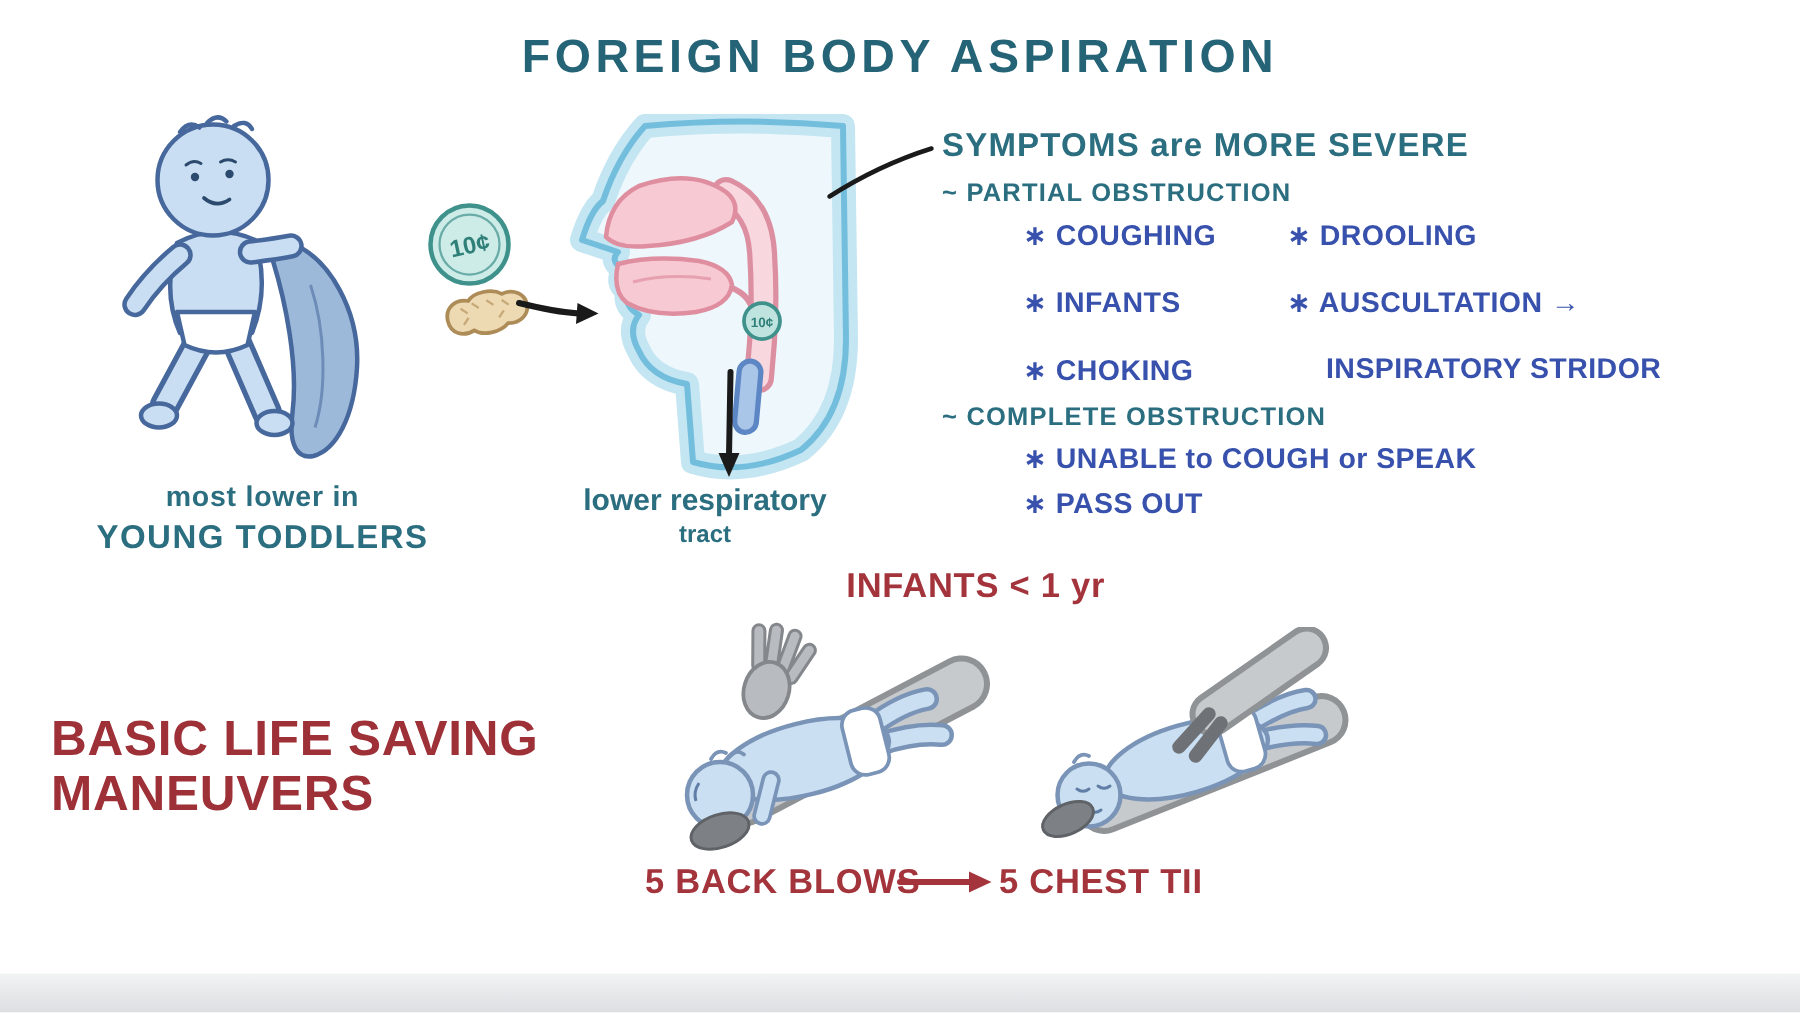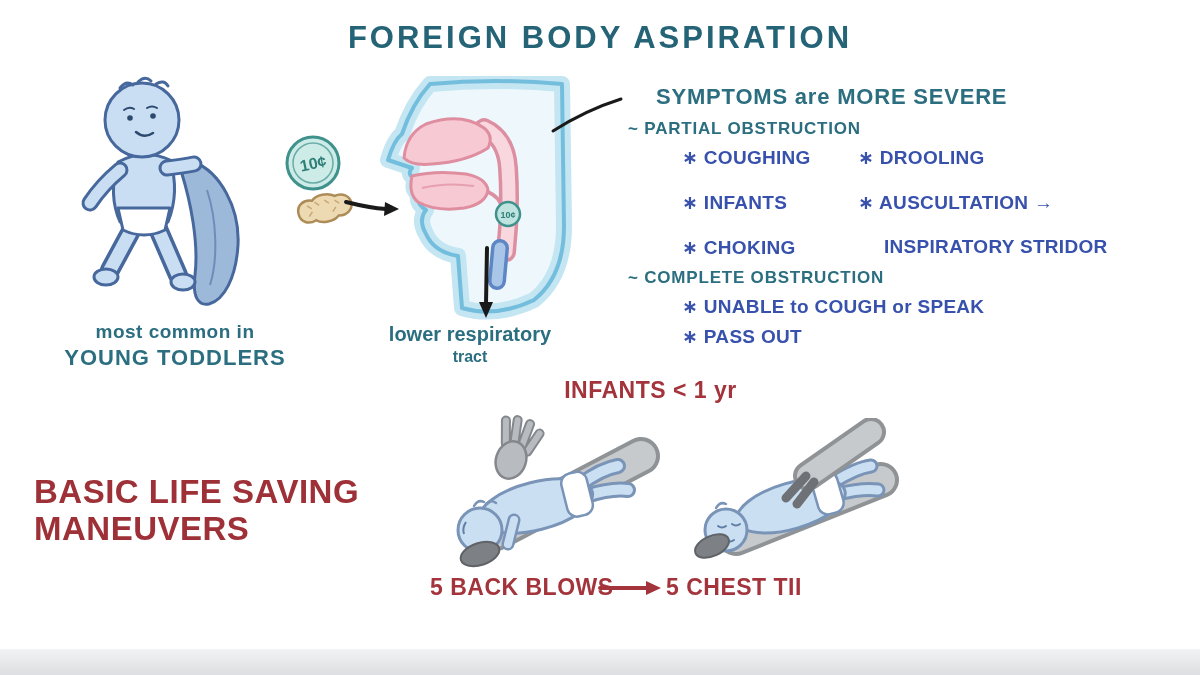--- a/index.html
+++ b/index.html
@@ -30,21 +30,21 @@
 
   .toddler-caption{left:25px;top:321px;width:300px;text-align:center;color:var(--teal);}
   .toddler-caption .l1{font-size:19px;font-weight:700;letter-spacing:0.5px;}
   .toddler-caption .l2{font-size:22px;font-weight:800;letter-spacing:1px;margin-top:2px;}
 
   .lower-caption{left:360px;top:323px;width:220px;text-align:center;color:var(--teal);}
   .lower-caption .l1{font-size:20px;font-weight:700;}
   .lower-caption .l2{font-size:16px;font-weight:700;margin-top:2px;}
 
   .symptoms{left:628px;top:84px;width:565px;}
-  .sym-heading{font-size:22px;font-weight:800;letter-spacing:0.8px;color:var(--teal);margin-left:28px;}
+  .sym-heading{font-size:22px;font-weight:800;letter-spacing:0.8px;color:var(--teal);}
   .sub-heading{font-size:17px;font-weight:800;letter-spacing:0.8px;color:var(--teal);margin-top:9px;}
   .sym-grid{display:grid;grid-template-columns:176px auto;margin:7px 0 0 54px;row-gap:22px;}
   .sym{font-size:19px;font-weight:700;color:var(--blue);letter-spacing:0.3px;white-space:nowrap;}
   .sym.indent{padding-left:26px;}
   .complete-list{margin:7px 0 0 54px;}
   .complete-list .sym{display:block;margin-bottom:7px;}
 
   .infants-label{left:538px;top:377px;width:225px;text-align:center;
     font-size:23px;font-weight:800;letter-spacing:0.5px;color:var(--red);white-space:nowrap;}
 
@@ -86,21 +86,21 @@
     <path d="M66,138 L118,138 L113,160 Q92,170 71,160 Z" fill="#ffffff" stroke="#47689c" stroke-width="3" stroke-linejoin="round"></path>
     <circle cx="90" cy="50" r="37" fill="#c9def2" stroke="#47689c" stroke-width="3"></circle>
     <path d="M68,18 q6,-8 13,-3 M86,12 q7,-7 13,-1 M104,14 q8,-5 12,2" fill="none" stroke="#47689c" stroke-width="3" stroke-linecap="round"></path>
     <circle cx="78" cy="48" r="2.8" fill="#2c4a6e"></circle>
     <circle cx="101" cy="46" r="2.8" fill="#2c4a6e"></circle>
     <path d="M72,40 q5,-4 10,-1 M95,38 q5,-3 10,0" stroke="#2c4a6e" stroke-width="2" fill="none" stroke-linecap="round"></path>
     <path d="M84,62 q8,7 17,1" stroke="#2c4a6e" stroke-width="2.5" fill="none" stroke-linecap="round"></path>
   </svg>
 
   <div class="abs toddler-caption">
-    <div class="l1">most common in</div>
+    <div class="l1">most lower in</div>
     <div class="l2">YOUNG TODDLERS</div>
   </div>
 
   <svg class="abs" style="left:282px;top:132px;" width="62" height="62" viewBox="0 0 62 62">
     <circle cx="31" cy="31" r="26" fill="#cdebe7" stroke="#3f928c" stroke-width="3"></circle>
     <circle cx="31" cy="31" r="20" fill="none" stroke="#3f928c" stroke-width="1.5" opacity="0.7"></circle>
     <text x="31" y="37" text-anchor="middle" font-size="16" font-weight="bold" fill="#2f7f79" transform="rotate(-12 31 31)">10¢</text>
   </svg>
 
   <svg class="abs" style="left:284px;top:186px;" width="74" height="46" viewBox="0 0 74 46">

